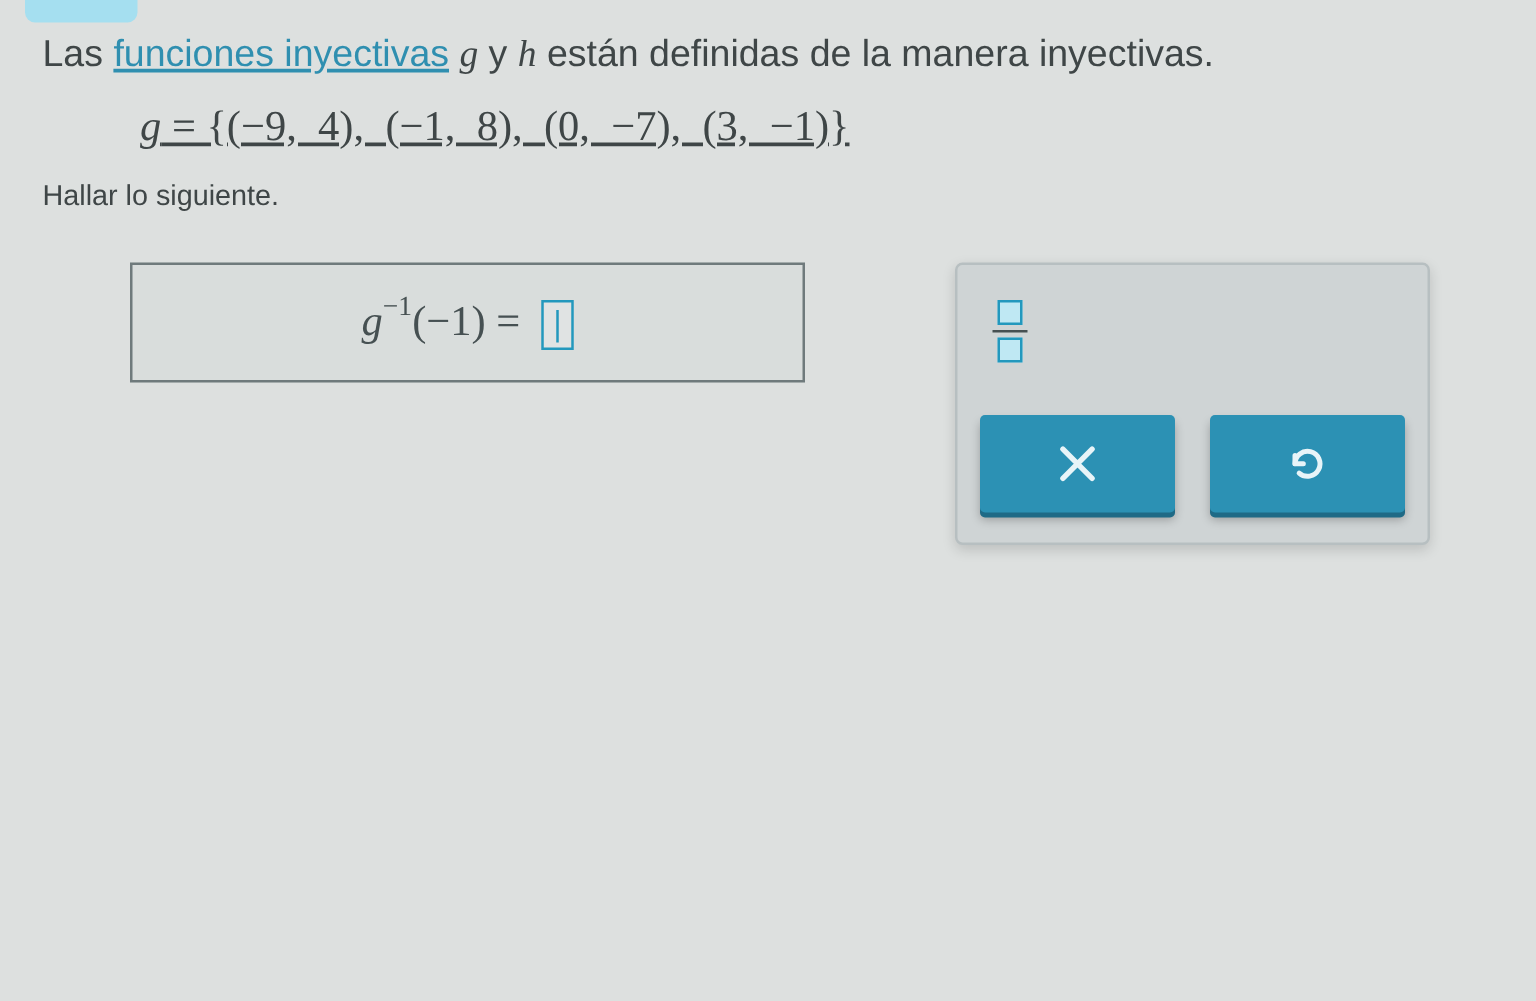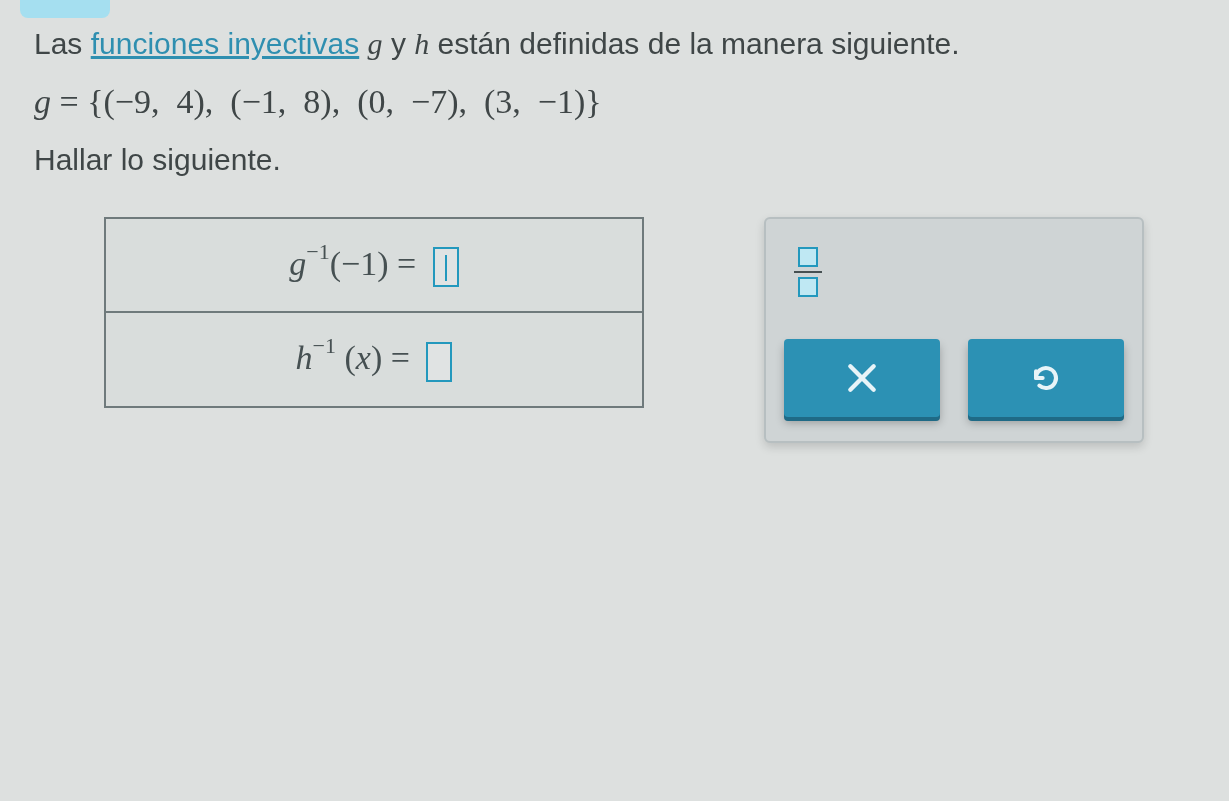--- a/index.html
+++ b/index.html
@@ -30,24 +30,26 @@
     margin-bottom: 18px;
   }
   .link {
     color: #2f8fb0;
   }
   .italic { font-style: italic; font-family: 'Times New Roman', serif; }
   .mathline {
     font-family: 'Times New Roman', serif;
     font-size: 34px;
     color: #3f4647;
+    margin-left: 78px;
     margin-bottom: 22px;
+    text-decoration: underline;
   }
   .prompt {
-    font-size: 30px;
+    font-size: 23px;
     color: #3f4647;
     margin-bottom: 40px;
   }
   .work-area {
     display: flex;
     align-items: flex-start;
     gap: 120px;
     padding-left: 70px;
   }
   .answer-box {
@@ -141,45 +143,40 @@
   }
 </style>
 </head>
 <body>
 
 <div class="tab-hint"></div>
 
 <div class="content">
 
   <p class="intro">
-    <span>Las </span><a class="link" href="#">funciones inyectivas</a><span> </span><span class="italic">g</span><span> y </span><span class="italic">h</span><span> están definidas de la manera siguiente.</span>
+    <span>Las </span><a class="link" href="#">funciones inyectivas</a><span> </span><span class="italic">g</span><span> y </span><span class="italic">h</span><span> están definidas de la manera inyectivas.</span>
   </p>
 
   <div class="mathline">
     <span class="italic">g</span> = {(−9,&nbsp; 4),&nbsp; (−1,&nbsp; 8),&nbsp; (0,&nbsp; −7),&nbsp; (3,&nbsp; −1)}
   </div>
 
 
   <p class="prompt">Hallar lo siguiente.</p>
 
   <div class="work-area">
 
     <div class="answer-box">
 
       <div class="answer-row">
         <span class="italic">g</span><span class="sup">−1</span><span>(−1)</span>
         <span> = </span>
         <span class="input-slot cursor"></span>
       </div>
 
-      <div class="answer-row">
-        <span class="italic">h</span><span class="sup">−1</span><span>&nbsp;(<span class="italic">x</span>)</span>
-        <span> = </span>
-        <span class="input-slot"></span>
-      </div>
 
 
     </div>
 
     <div class="tool-panel">
       <div class="frac-btn" title="fraction">
         <div class="mini-box"></div>
         <div class="frac-bar"></div>
         <div class="mini-box"></div>
       </div>

